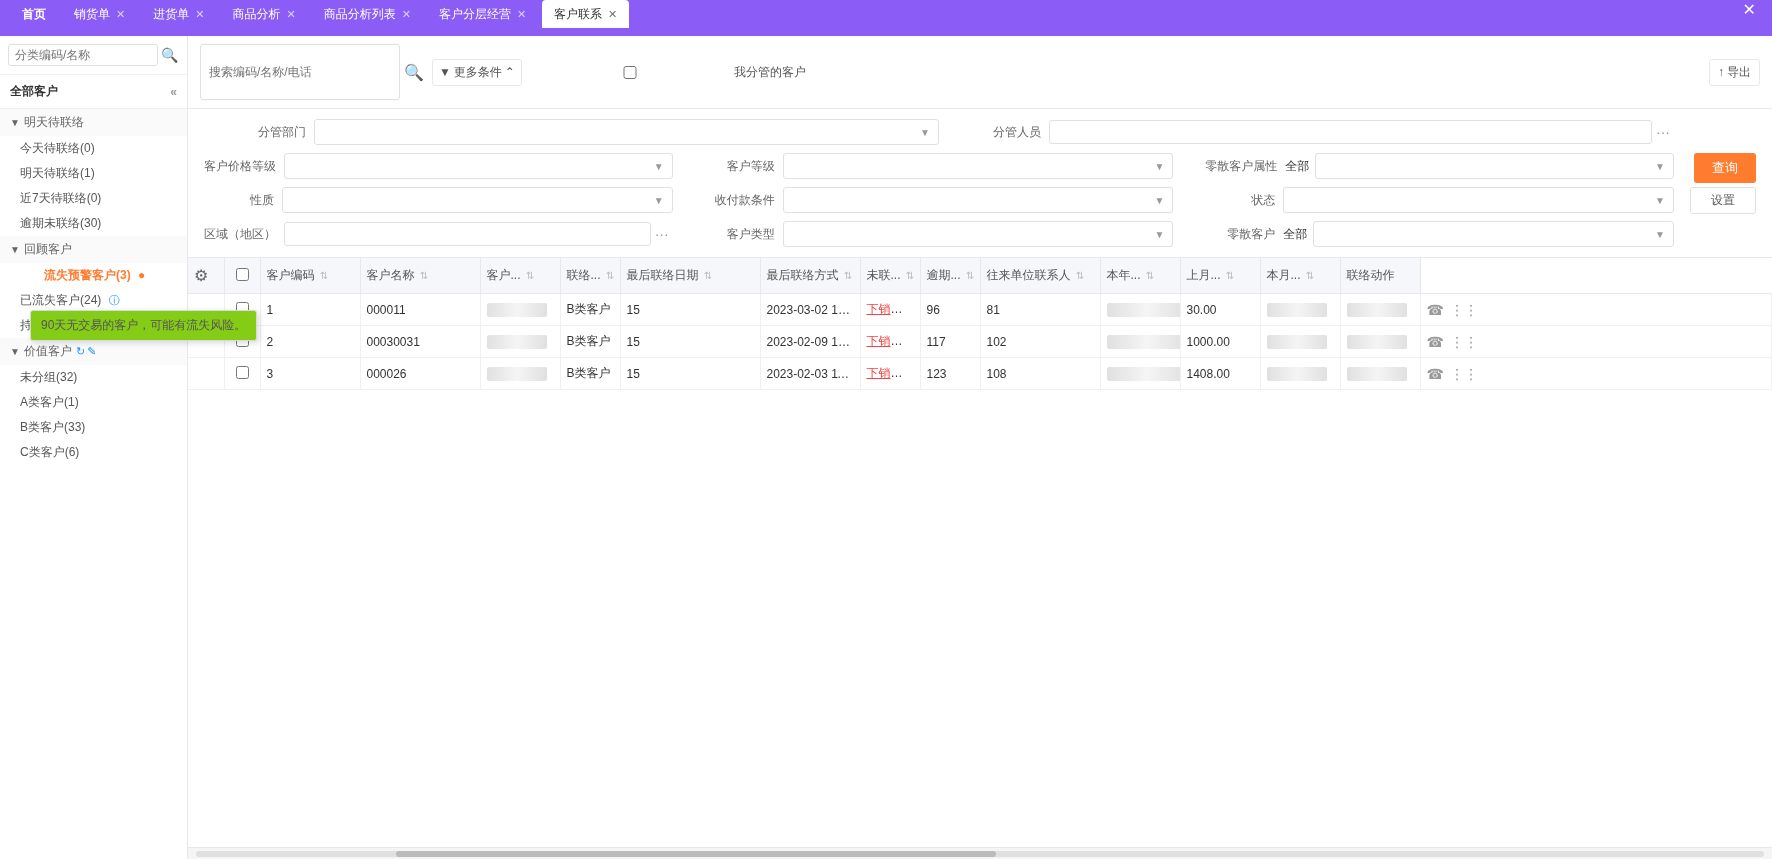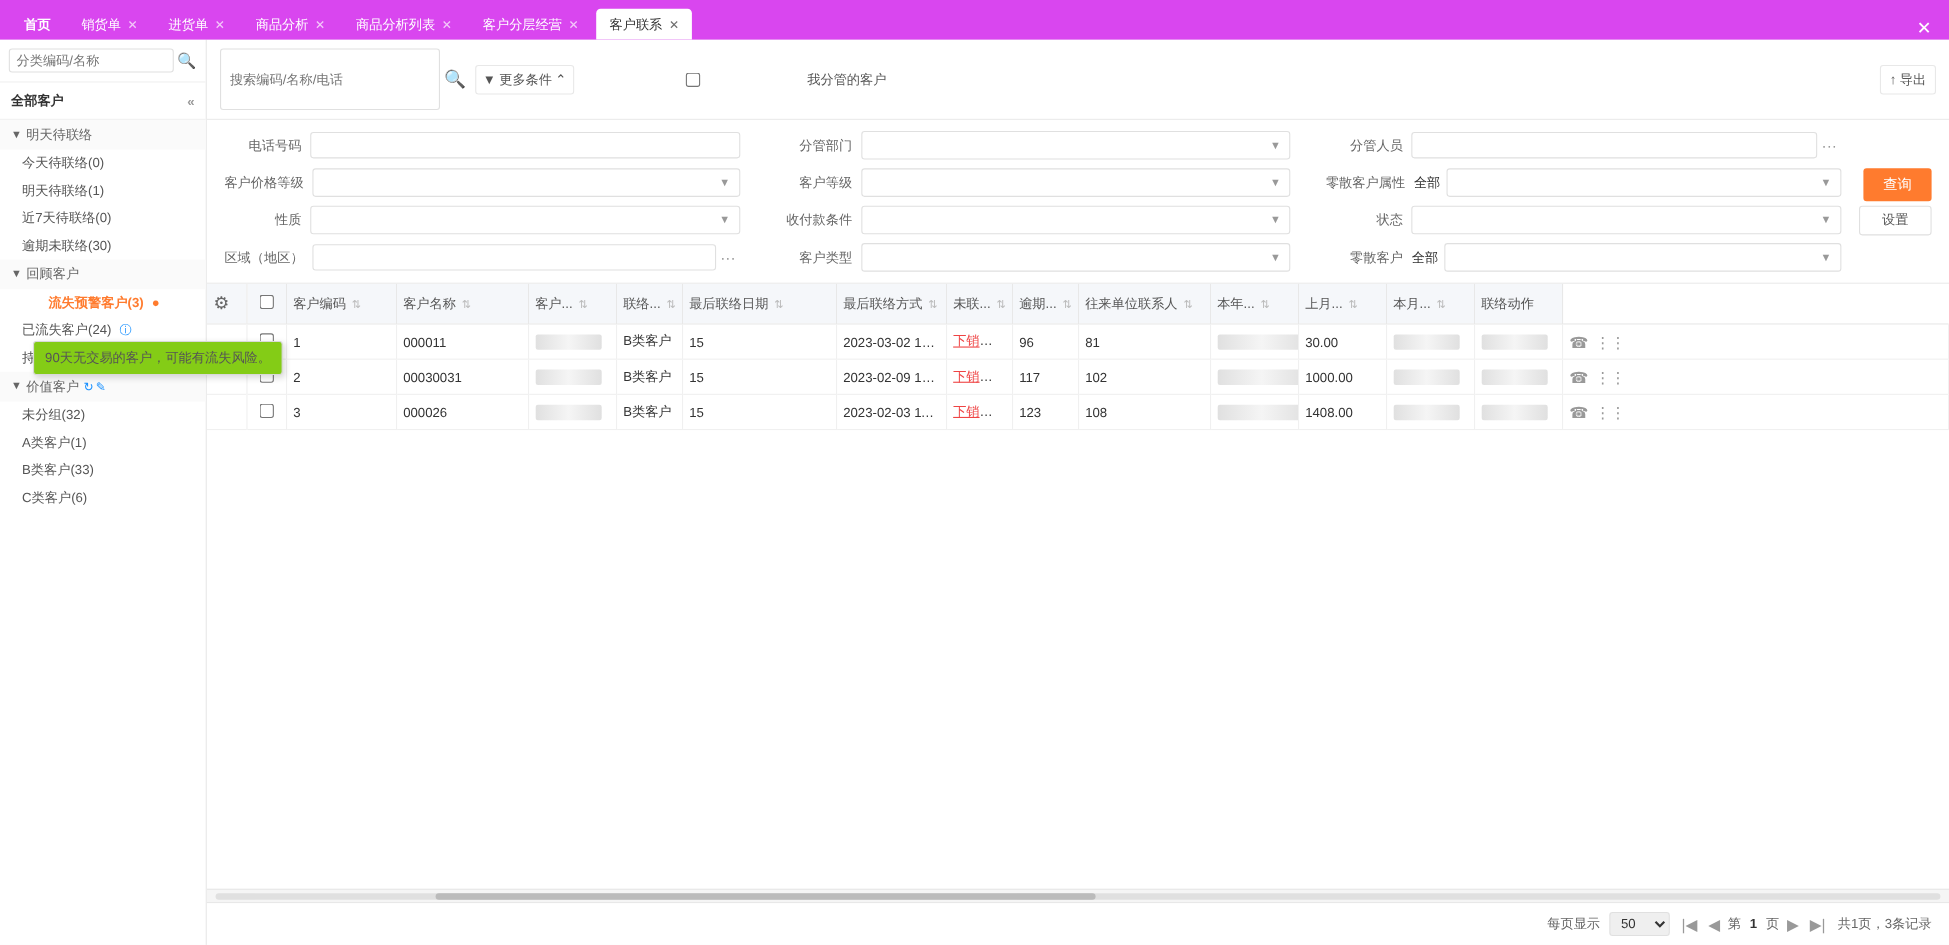--- a/index.html
+++ b/index.html
@@ -1,21 +1,21 @@
 <!DOCTYPE html>
 <html><head>
   <meta charset="utf-8">
   <style>
     * { box-sizing: border-box; margin: 0; padding: 0; font-family: 'Microsoft YaHei', Arial, sans-serif; font-size: 12px; }
     body { background: #f5f5f5; overflow: hidden; width: 1772px; height: 859px; }
 
     
     .tab-bar {
-      display: flex; align-items: flex-end;
-      background: #d946ef;
+      display: flex; align-items: flex-start;
+      background: #8b5cf6;
       height: 36px; padding: 0 8px;
       position: relative;
     }
     .tab-bar .tab {
       display: flex; align-items: center;
       padding: 0 12px; height: 28px; margin: 0 2px;
       border-radius: 4px 4px 0 0;
       cursor: pointer; color: #fff; font-size: 13px;
       background: transparent;
       white-space: nowrap;
@@ -333,24 +333,20 @@
           <span>导出</span>
         </div>
       </div>
     </div>
 
     <div class="filter-panel">
       <div class="filter-panel-inner">
         <div class="filter-fields">
 
           <div class="filter-row">
-            <div class="filter-item">
-              <label>电话号码</label>
-              <input type="text" style="">
-            </div>
             <div style="width:32px;"></div>
             <div class="filter-item">
               <label>分管部门</label>
               <div class="select-box">
                 <span></span>
                 <span class="down-arrow">▼</span>
               </div>
             </div>
             <div style="width:32px;"></div>
             <div class="filter-item">
@@ -588,32 +584,14 @@
           </tbody>
       </table>
     </div>
 
     <div class="scrollbar-area">
       <div class="scrollbar-track">
         <div class="scrollbar-thumb"></div>
       </div>
     </div>
 
-    <div class="table-footer">
-      <span class="footer-text">每页显示</span>
-      <select class="page-size-select">
-        <option>50</option>
-        <option>100</option>
-        <option>200</option>
-      </select>
-      <div class="page-nav">
-        <span class="nav-btn">|◀</span>
-        <span class="nav-btn">◀</span>
-        <span class="footer-text">第</span>
-        <span class="page-num">1</span>
-        <span class="footer-text">页</span>
-        <span class="nav-btn">▶</span>
-        <span class="nav-btn">▶|</span>
-      </div>
-      <span class="footer-text">共1页，3条记录</span>
-    </div>
   </div>
 </div>
 
 </body></html>

